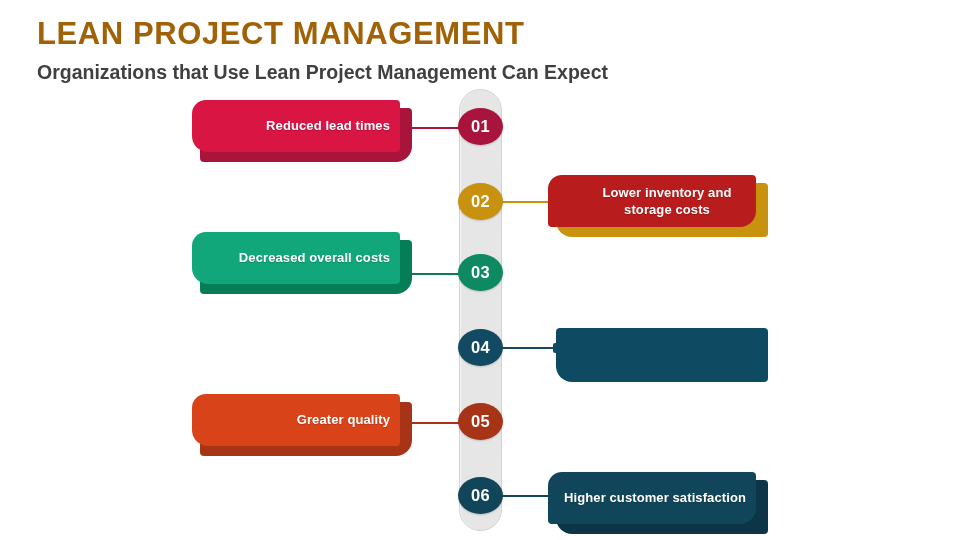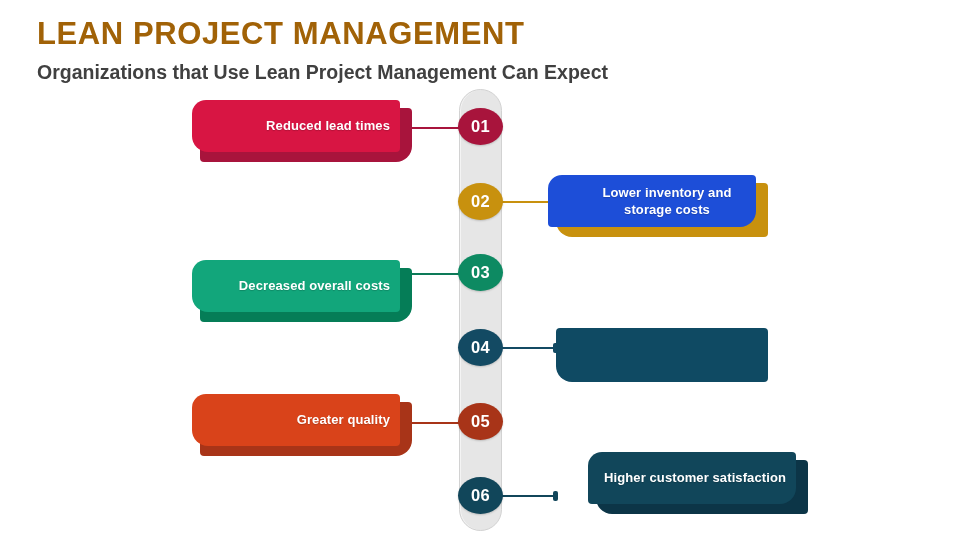--- a/index.html
+++ b/index.html
@@ -161,28 +161,28 @@
         <div class="plate" style="background: rgb(168, 20, 60);"></div>
         <div class="face" style="background: rgb(216, 21, 67);">
           <span class="label">Reduced lead times</span>
         </div>
       </div>
       <div class="badge" style="top: 108px; background: rgb(168, 20, 60);">01</div>
       <div class="connector right" style="top: 201px; background: rgb(200, 145, 14);"></div>
       <div class="notch" style="background: rgb(200, 145, 14); top: 197px; left: 553px;"></div>
       <div class="card right" style="top: 175px;">
         <div class="plate" style="background: rgb(200, 145, 14);"></div>
-        <div class="face" style="background: #1d4ed8; padding-left: 40px;">
+        <div class="face" style="background: #b91c1c; padding-left: 40px;">
           <span class="label">Lower inventory and storage costs</span>
         </div>
       </div>
       <div class="badge" style="top: 183px; background: rgb(200, 145, 14);">02</div>
       <div class="connector left" style="top: 273px; background: rgb(13, 122, 88);"></div>
       <div class="notch" style="background: rgb(13, 122, 88); top: 269px; left: 401px;"></div>
-      <div class="card left" style="top: 260px; text-decoration: underline;">
+      <div class="card left" style="top: 232px; text-decoration: underline;">
         <div class="plate" style="background: rgb(5, 125, 87);"></div>
         <div class="face" style="background: rgb(18, 166, 123);">
           <span class="label">Decreased overall costs</span>
         </div>
       </div>
       <div class="badge" style="top: 254px; background: rgb(13, 138, 98);">03</div>
       <div class="connector right" style="top: 347px; background: rgb(19, 74, 99);"></div>
       <div class="notch" style="background: rgb(19, 74, 99); top: 343px; left: 553px;"></div>
       <div class="card right" style="top: 320px;">
         <div class="plate" style="background: rgb(15, 74, 99);"></div>
@@ -192,21 +192,21 @@
       <div class="notch" style="background: rgb(168, 52, 24); top: 418px; left: 401px;"></div>
       <div class="card left" style="top: 394px;">
         <div class="plate" style="background: rgb(168, 52, 24);"></div>
         <div class="face" style="background: rgb(217, 67, 26);">
           <span class="label">Greater quality</span>
         </div>
       </div>
       <div class="badge" style="top: 403px; background: rgb(168, 52, 24);">05</div>
       <div class="connector right" style="top: 495px; background: rgb(17, 70, 90);"></div>
       <div class="notch" style="background: rgb(17, 70, 90); top: 491px; left: 553px;"></div>
-      <div class="card right" style="top: 452px; margin-left: 40px;">
+      <div class="card right" style="top: 472px;">
         <div class="plate" style="background: rgb(12, 53, 71);"></div>
         <div class="face" style="background: rgb(17, 70, 90);">
           <span class="label">Higher customer satisfaction</span>
         </div>
       </div>
       <div class="badge" style="top: 477px; background: rgb(17, 70, 90);">06</div>
     </div>
 
 </div>
 

